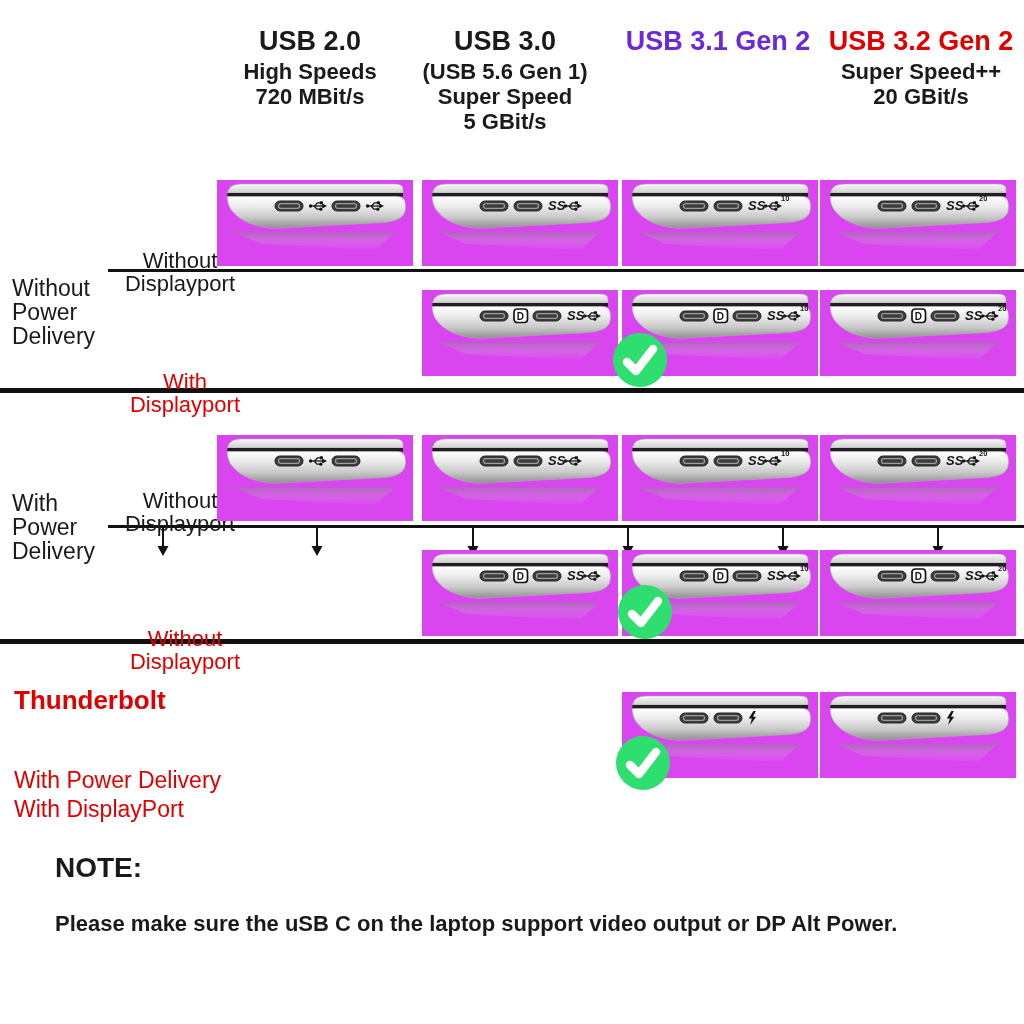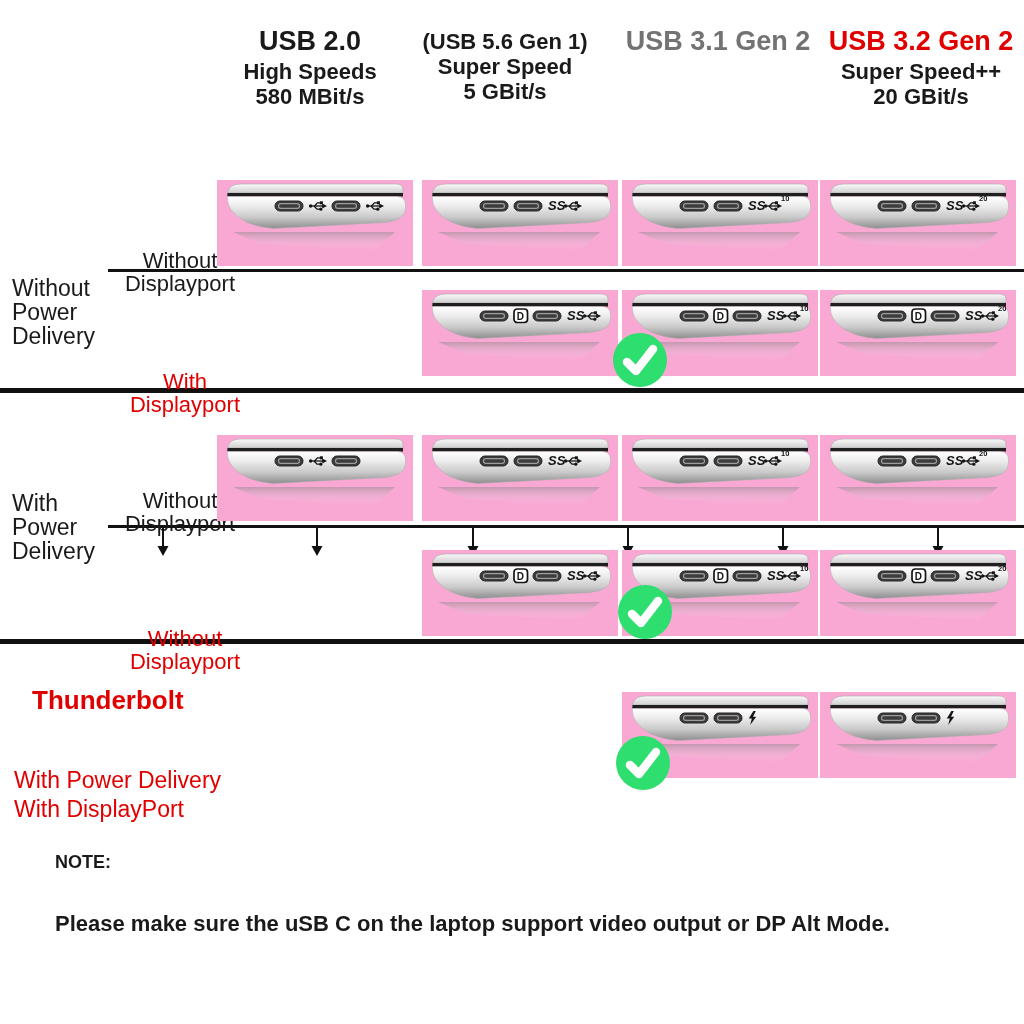--- a/index.html
+++ b/index.html
@@ -8,25 +8,25 @@
     font-family:"Liberation Sans","DejaVu Sans",sans-serif;color:#1a1a1a;
   }
   .abs{position:absolute;}
   .preline{white-space:pre-line;margin-top:45px;}
   .col-head{text-align:center;}
   .col-title{font-size:27px;font-weight:bold;line-height:30px;}
   .col-sub{font-size:22px;font-weight:bold;line-height:25px;margin-top:3px;}
   .group-label{font-size:23px;line-height:24px;z-index:4;}
   .sub-label{font-size:22px;line-height:23px;text-align:center;z-index:1;}
   .divider{background:#111;z-index:0;}
-  .laptop{width:196px;height:86px;background:#f9a8d4;z-index:2;}
+  .laptop{width:196px;height:86px;background:#d946ef;z-index:2;}
   .check-badge{width:56px;height:56px;z-index:3;}
   .tb-title{font-size:26px;font-weight:bold;line-height:28px;}
   .tb-sub{font-size:23px;line-height:29px;}
-  .note-head{font-size:18px;font-weight:bold;}
+  .note-head{font-size:28px;font-weight:bold;}
   .note-body{font-size:22px;font-weight:bold;}
   .arrow{z-index:1;}
 </style>
 </head>
 <body>
 
 <div class="canvas">
 
   <svg width="0" height="0" style="position:absolute">
     <defs>
@@ -43,29 +43,30 @@
       <linearGradient id="reflG" x1="0" y1="0" x2="0" y2="1">
         <stop offset="0" stop-color="#828282" stop-opacity="0.45"></stop>
         <stop offset="1" stop-color="#ffffff" stop-opacity="0"></stop>
       </linearGradient>
     </defs>
   </svg>
 
   <div class="abs col-head" style="left:210px;top:26px;width:200px">
     <div class="col-title" style="color: rgb(26, 26, 26);">USB 2.0</div>
     <div class="col-sub preline">High Speeds
-580 MBit/s</div>
+720 MBit/s</div>
   </div>
   <div class="abs col-head" style="left:405px;top:26px;width:200px">
+    <div class="col-title" style="color: rgb(26, 26, 26);">USB 3.0</div>
     <div class="col-sub preline">(USB 5.6 Gen 1)
 Super Speed
 5 GBit/s</div>
   </div>
   <div class="abs col-head" style="left:608px;top:26px;width:220px">
-    <div class="col-title" style="color: #737373;">USB 3.1 Gen 2</div>
+    <div class="col-title" style="color: #6d28d9;">USB 3.1 Gen 2</div>
   </div>
   <div class="abs col-head" style="left:814px;top:26px;width:214px">
     <div class="col-title" style="color: rgb(225, 0, 0);">USB 3.2 Gen 2</div>
     <div class="col-sub preline">Super Speed++
 20 GBit/s</div>
   </div>
 
   <div class="abs group-label preline" style="left: 12px; top: 231px; width: 130px; color: rgb(26, 26, 26);">Without
 Power
 Delivery</div>
@@ -107,26 +108,26 @@
       <div class="abs arrow" style="left: 776px; top: 528px;"><svg viewBox="0 0 14 28" width="14" height="28">
      <line x1="7" y1="0" x2="7" y2="19" stroke="#111" stroke-width="2"></line>
      <polygon points="1.5,18 12.5,18 7,28" fill="#111"></polygon>
   </svg></div>
       <div class="abs arrow" style="left: 931px; top: 528px;"><svg viewBox="0 0 14 28" width="14" height="28">
      <line x1="7" y1="0" x2="7" y2="19" stroke="#111" stroke-width="2"></line>
      <polygon points="1.5,18 12.5,18 7,28" fill="#111"></polygon>
   </svg></div>
     </div>
 
-  <div class="abs tb-title" style="left: 14px; top: 686px; color: rgb(225, 0, 0); margin-left: 18px;">Thunderbolt</div>
+  <div class="abs tb-title" style="left: 14px; top: 686px; color: rgb(225, 0, 0);">Thunderbolt</div>
   <div class="abs tb-sub preline" style="left: 14px; top: 721px; color: rgb(225, 0, 0);">With Power Delivery
 With DisplayPort</div>
 
   <div class="abs note-head" style="left:55px;top:852px">NOTE:</div>
-  <div class="abs note-body" style="left:55px;top:911px;width:920px">Please make sure the uSB C on the laptop support video output or DP Alt Mode.</div>
+  <div class="abs note-body" style="left:55px;top:911px;width:920px">Please make sure the uSB C on the laptop support video output or DP Alt Power.</div>
 
   <div id="laptop-layer">
       <div class="abs laptop" style="left: 217px; top: 180px;"><svg viewBox="0 0 196 86" width="196" height="86">
     <path d="M24,4 Q13,4 11,11 L10.5,13 L186,13 L186,9 Q186,4 178,4 Z" fill="url(#lidG)" stroke="#a8a8a8" stroke-width="0.6"></path>
     <path d="M10.5,13 H186 V16.5 H10.2 Z" fill="#1f1f1f"></path>
     <path d="M10.2,16.5 L180,16.5 Q188.5,16.5 188.5,25 L188.5,28 Q188.5,40.5 168,42.5 L56,48.5 Q25,46 13.5,29 Q10.2,23.5 10.2,16.5 Z" fill="url(#bodyG)" stroke="#adadad" stroke-width="0.5"></path>
     <path d="M16,52 H178 L158,70 L44,64 Z" fill="url(#reflG)"></path>
     <g>
     <rect x="58" y="21" width="28" height="10" rx="5" fill="#3c3c3c" stroke="#262626" stroke-width="1"></rect>
     <rect x="61.5" y="23.6" width="21" height="4.8" rx="2.4" fill="none" stroke="#9c9c9c" stroke-width="1.2"></rect>

